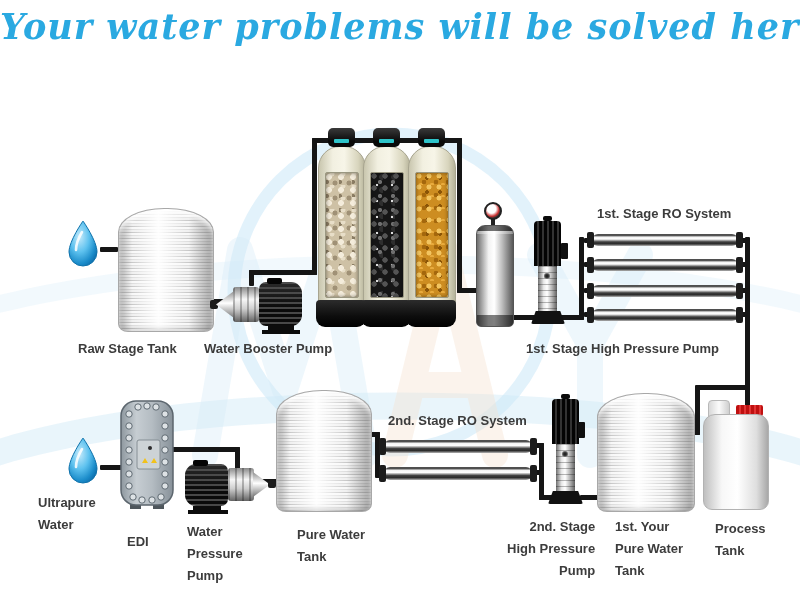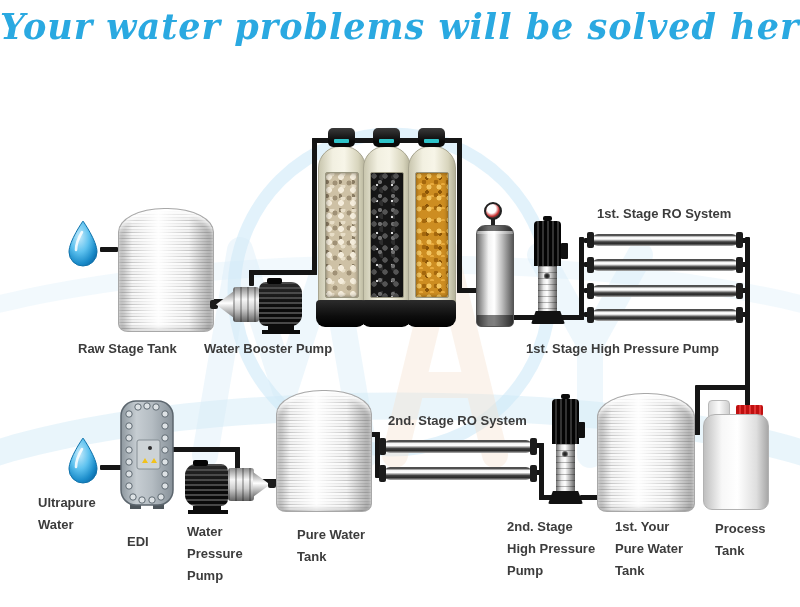--- a/index.html
+++ b/index.html
@@ -352,21 +352,21 @@
   <div class="lbl" style="left:187px;top:521px;">
     <div>Water</div>
     <div>Pressure</div>
     <div>Pump</div>
   </div>
   <div class="lbl" style="left:297px;top:524px;">
     <div>Pure Water</div>
     <div>Tank</div>
   </div>
   <div class="lbl" style="left:388px;top:410px;">2nd. Stage RO System</div>
-  <div class="lbl" style="left:507px;top:516px;">
+  <div class="lbl" style="left:507px;top:516px;text-align:right;">
     <div>2nd. Stage</div>
     <div>High Pressure</div>
     <div>Pump</div>
   </div>
   <div class="lbl" style="left:615px;top:516px;">
     <div>1st. Your</div>
     <div>Pure Water</div>
     <div>Tank</div>
   </div>
   <div class="lbl" style="left:715px;top:518px;">

